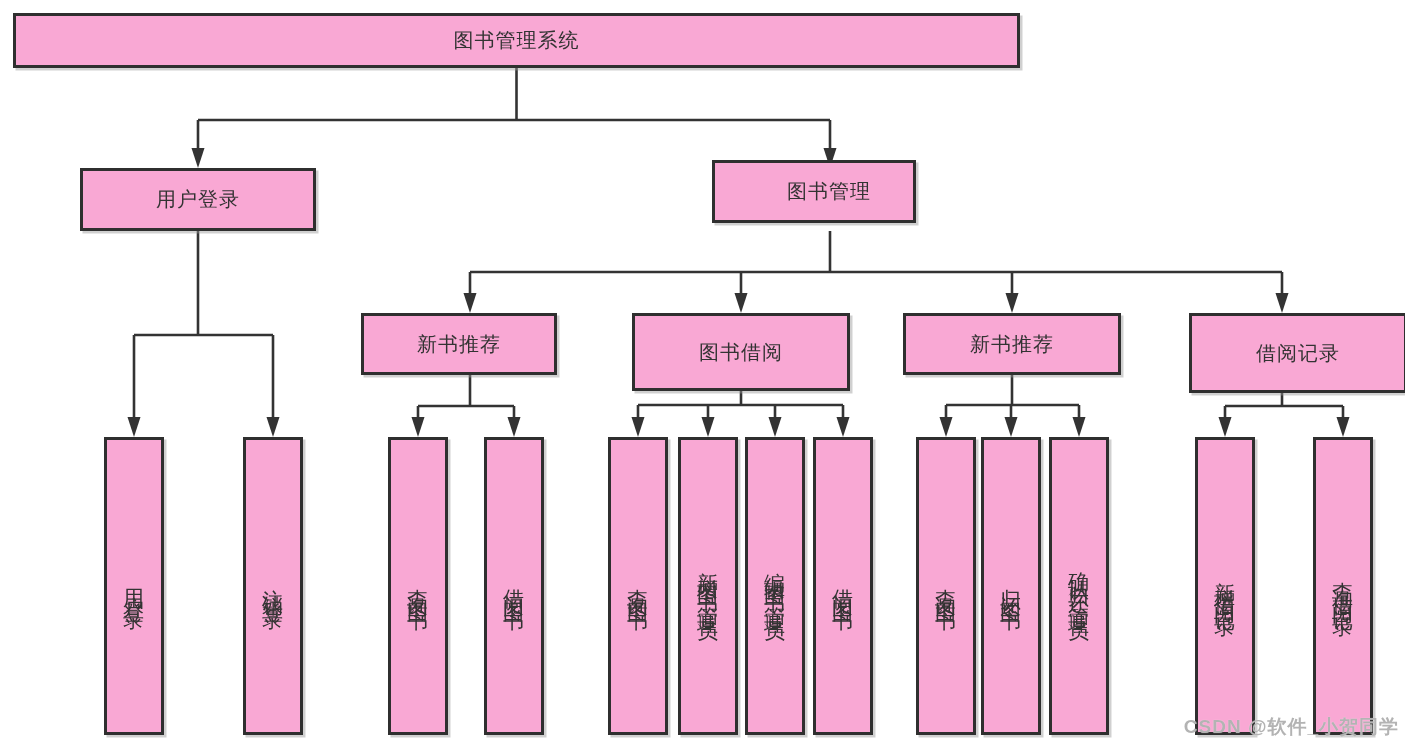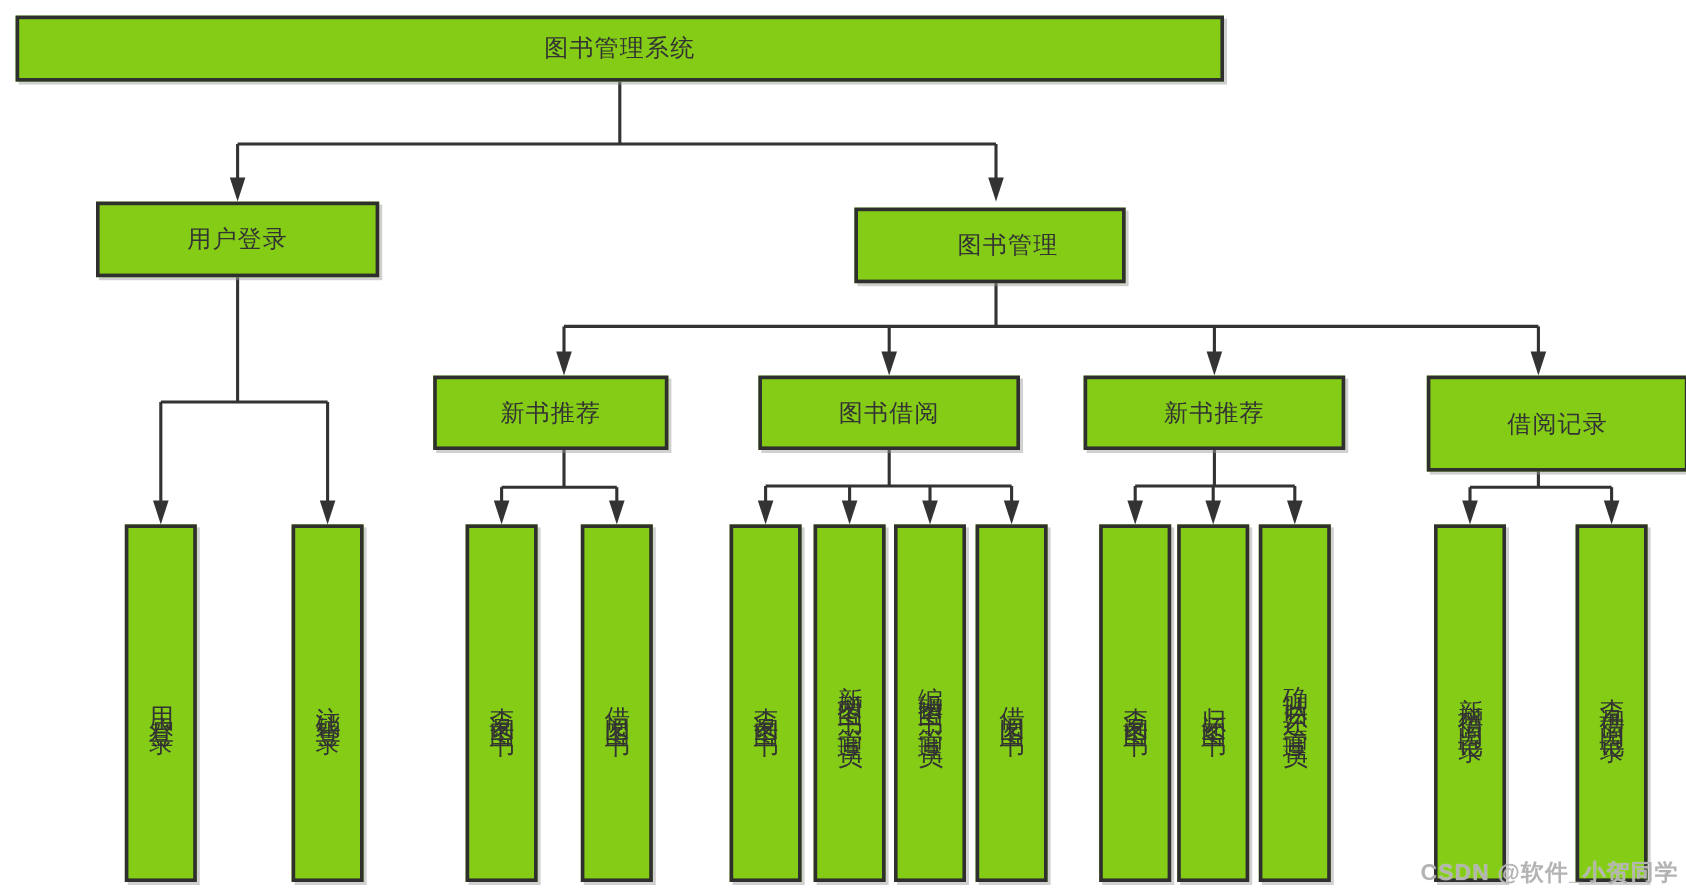--- a/index.html
+++ b/index.html
@@ -20,21 +20,21 @@
   }
   #connectors{
     position:absolute;left:0;top:0;width:1405px;height:747px;
     z-index:0;pointer-events:none;
   }
   .c-line{stroke:var(--line-color);stroke-width:2.6;fill:none;}
   .c-arrow{fill:var(--line-color);stroke:none;}
   .box{
     position:absolute;
     box-sizing:border-box;
-    background:#84cc16;
+    background:#f9a8d4;
     border:3px solid var(--border-color);
     box-shadow:2.5px 2.5px 0 rgba(150,150,150,0.45);
     display:flex;align-items:center;justify-content:center;
     z-index:1;
     font-size:20px;
     letter-spacing:1px;
     white-space:nowrap;
     text-align:right;
   }
   .vbox{
@@ -141,28 +141,28 @@
     </g>
   </svg>
 
   <div class="box" style="left:13px;top:13px;width:1007px;height:55px;">
     <span class="hlabel">图书管理系统</span>
   </div>
 
   <div class="box" style="left:80px;top:168px;width:236px;height:63px;">
     <span class="hlabel">用户登录</span>
   </div>
-  <div class="box" style="left:712px;top:173px;width:226px;height:63px;padding-left:30px;">
+  <div class="box" style="left:712px;top:160px;width:204px;height:63px;padding-left:30px;">
     <span class="hlabel">图书管理</span>
   </div>
 
   <div class="box" style="left:361px;top:313px;width:196px;height:62px;">
     <span class="hlabel">新书推荐</span>
   </div>
-  <div class="box" style="left:632px;top:313px;width:218px;height:62px;">
+  <div class="box" style="left:632px;top:313px;width:218px;height:78px;">
     <span class="hlabel">图书借阅</span>
   </div>
   <div class="box" style="left:903px;top:313px;width:218px;height:62px;">
     <span class="hlabel">新书推荐</span>
   </div>
   <div class="box" style="left:1173px;top:313px;width:218px;height:80px;margin-left:16px;">
     <span class="hlabel">借阅记录</span>
   </div>
 
   <div class="box vbox" style="left:104px;top:437px;width:60px;height:298px;">

